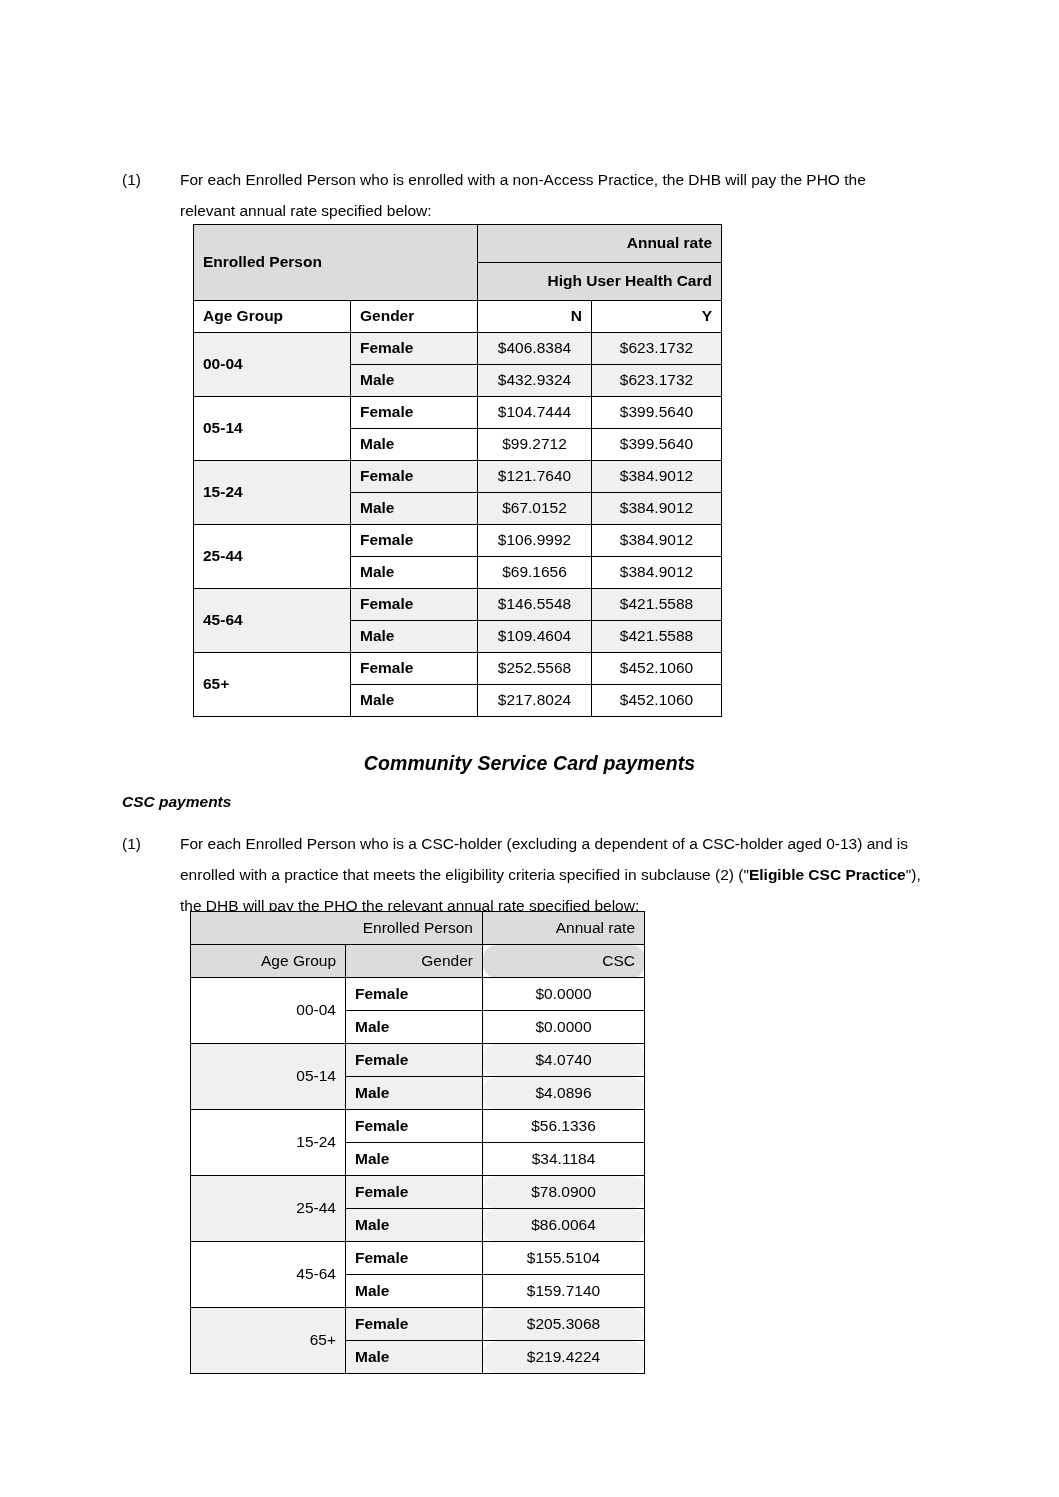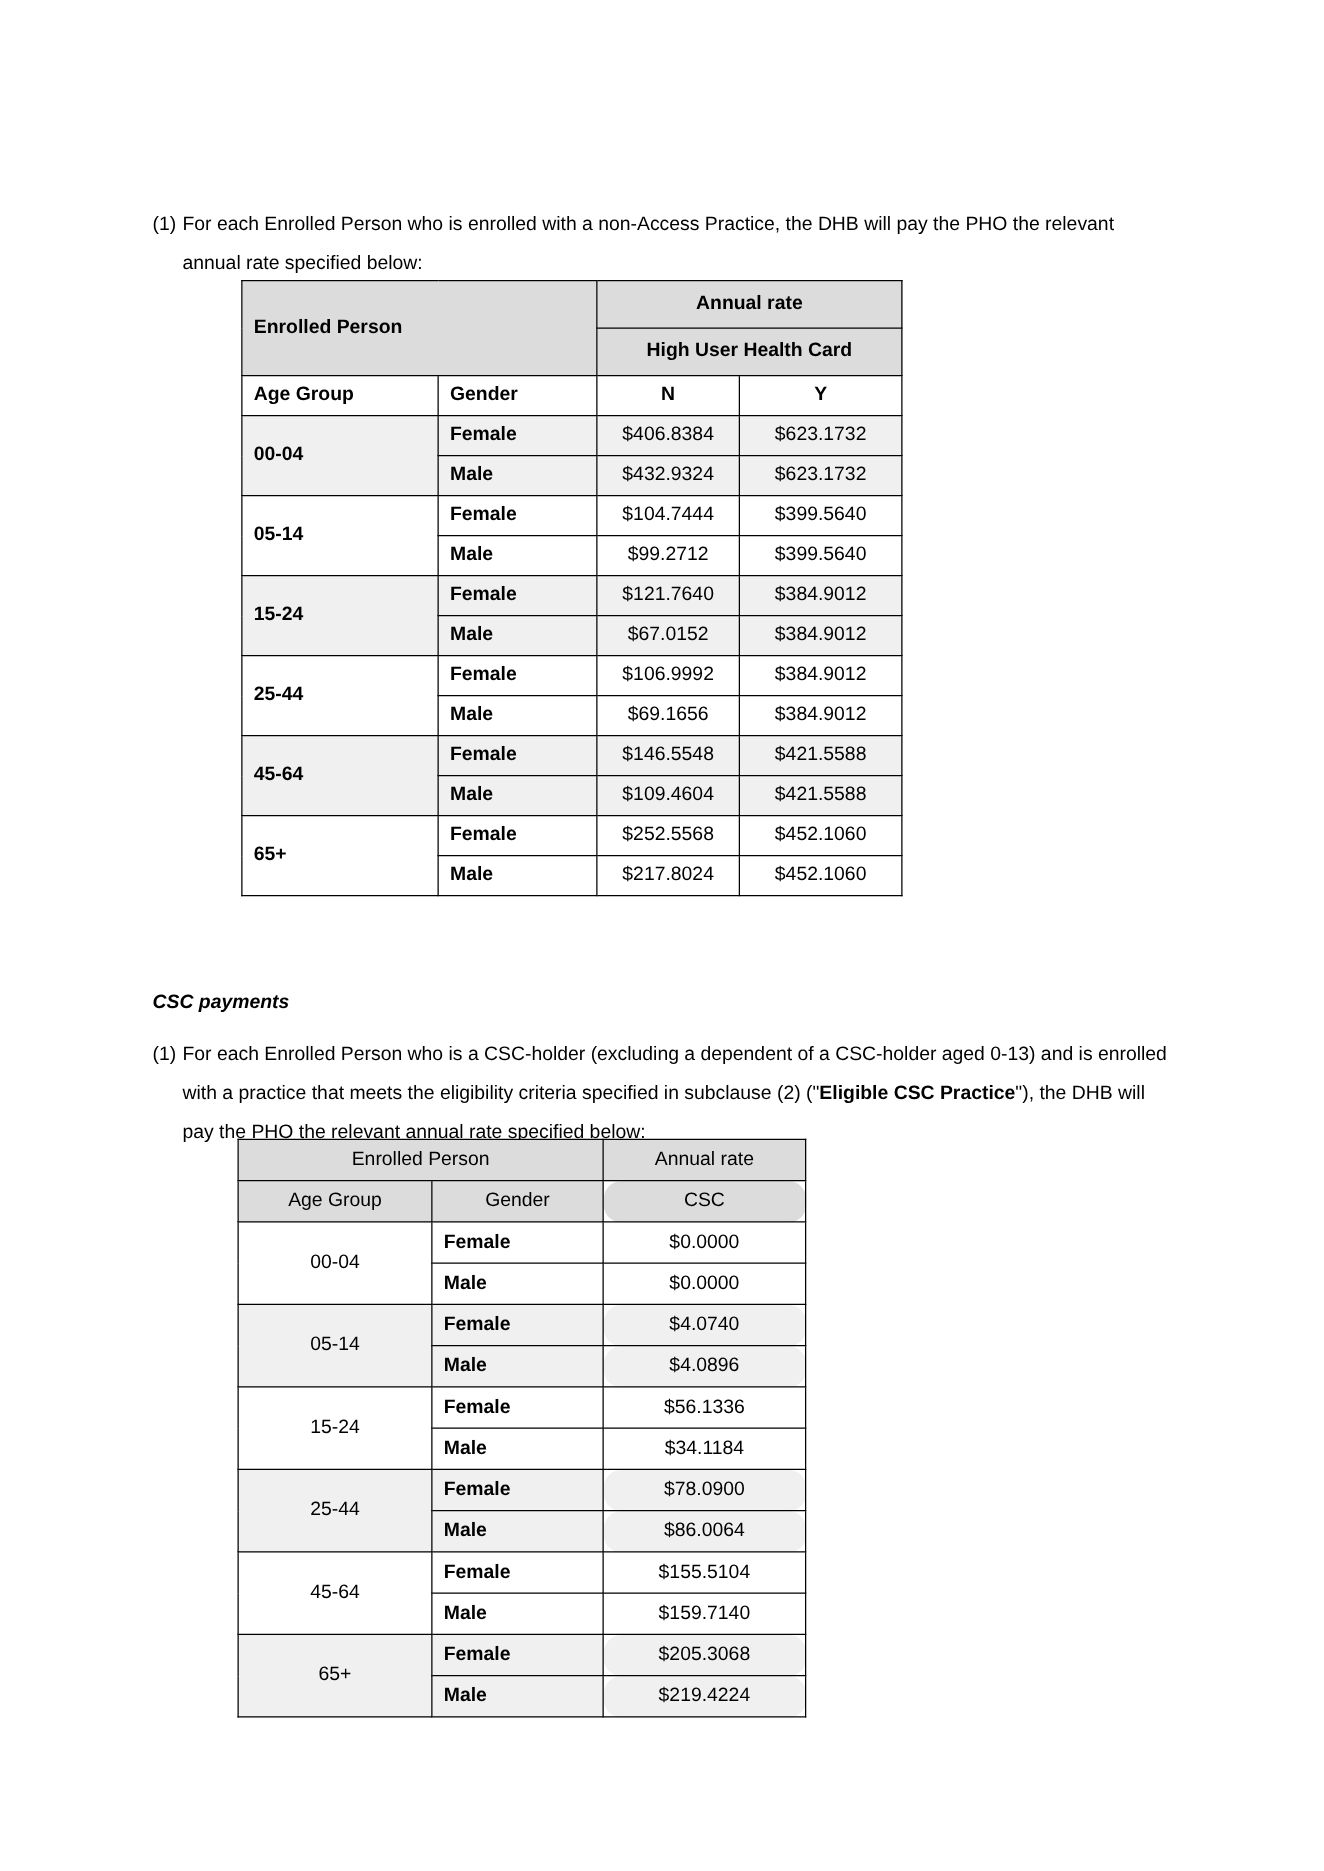--- a/index.html
+++ b/index.html
@@ -52,21 +52,21 @@
     font-size: 15.5px;
     line-height: 31px;
   }
   .clause .num {
     position: absolute;
     left: 0;
     top: 0;
     width: 58px;
   }
   .clause .body {
-    margin-left: 24px;
+    margin-left: 58px;
     display: block;
   }
   #clause-1 { left: 122px; top: 164px; width: 800px; }
   #clause-2 { left: 122px; top: 828px; width: 822px; }
 
   
   table.rate-table {
     position: absolute;
     border-collapse: collapse;
     font-size: 15.5px;
@@ -81,21 +81,21 @@
   }
 
   
   .c {
     display: block;
     padding: 5px 9px 6px 9px;
     line-height: 20px;
     white-space: nowrap;
   }
   .left   { text-align: left; font-weight: bold; }
-  .center { text-align: center; }
+  .center { text-align: right; }
   .right  { text-align: center; }
   .bold   { font-weight: bold; }
 
   .sh-head { background: #dcdcdc; }
   .sh-row  { background: #f0f0f0; }
   .sh-none { background: #ffffff; }
 
   
   #table-hu {
     left: 193px;
@@ -305,20 +305,21 @@
           <td class="sh-none col-n">
             <span class="c right">$217.8024</span>
           </td>
           <td class="sh-none col-y">
             <span class="c right">$452.1060</span>
           </td>
         </tr>
       </tbody>
   </table>
 
+  <div class="doc-title" id="title-csc">Community Service Card payments</div>
 
   <div class="sub-heading" id="heading-csc-payments">CSC payments</div>
 
   <div class="clause" id="clause-2">
     <span class="num">(1)</span>
     <span class="body"><span>For each Enrolled Person who is a CSC-holder (excluding a dependent of a CSC-holder aged 0-13) and is enrolled with a practice that meets the eligibility criteria specified in subclause (2) ("</span><span class="bold">Eligible CSC Practice</span><span>"), the DHB will pay the PHO the relevant annual rate specified below:</span></span>
   </div>
 
   <table class="rate-table" id="table-csc">
     <tbody>

